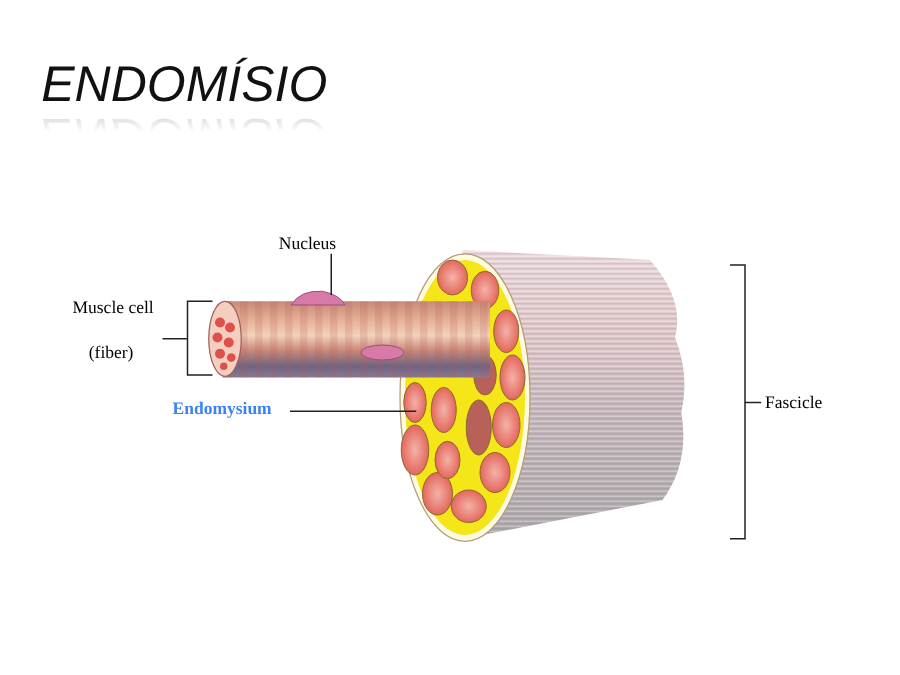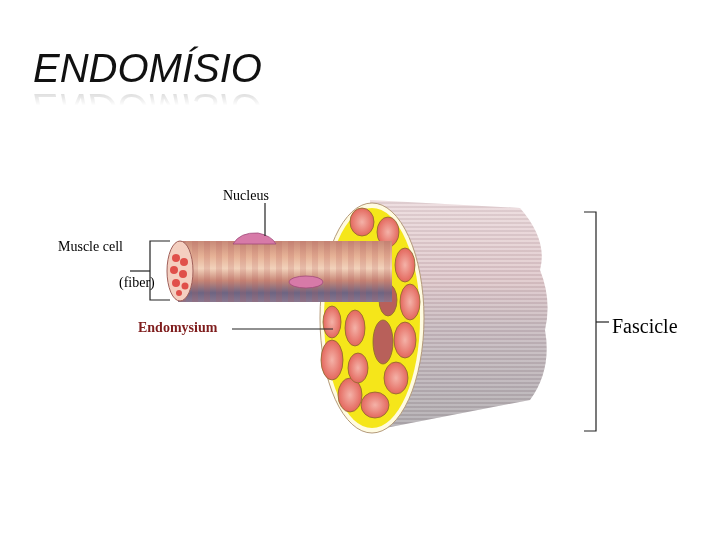--- a/index.html
+++ b/index.html
@@ -99,15 +99,15 @@
     <path d="M170 241 L150 241 L150 300 L170 300"></path>
     <line x1="130" y1="271" x2="150" y2="271"></line>
     <line x1="232" y1="329" x2="333" y2="329"></line>
     <path d="M584 212 L596 212 L596 431 L584 431"></path>
     <line x1="596" y1="322" x2="609" y2="322"></line>
   </g>
 </svg>
 
 <div class="label" style="left:223px; top:188px; font-size:14px;">Nucleus</div>
 <div class="label" style="left:58px; top:239px; font-size:14px;">Muscle cell</div>
-<div class="label" style="left:71px; top:275px; font-size:14px;margin-left:48px;">(fiber)</div>
-<div class="label" style="left:138px; top:320px; font-size:14px; font-weight:bold; color:#7f1d1d;">Endomysium</div>
-<div class="label" style="left:612px; top:315px; font-size:20px;">Fascicle</div>
+<div class="label" style="left:71px; top:275px; font-size:14px;">(fiber)</div>
+<div class="label" style="left:138px; top:320px; font-size:14px; font-weight:bold; color:#3b82f6;">Endomysium</div>
+<div class="label" style="left:612px; top:315px; font-size:14px;">Fascicle</div>
 
 </body></html>

